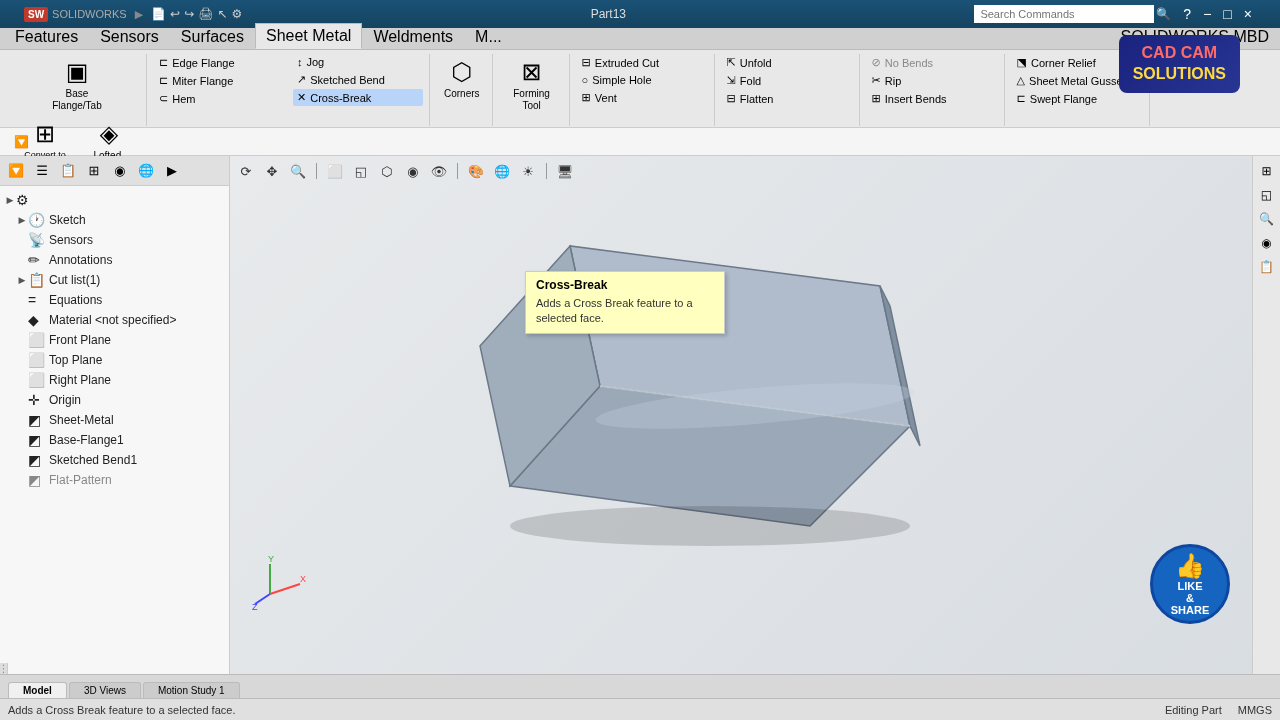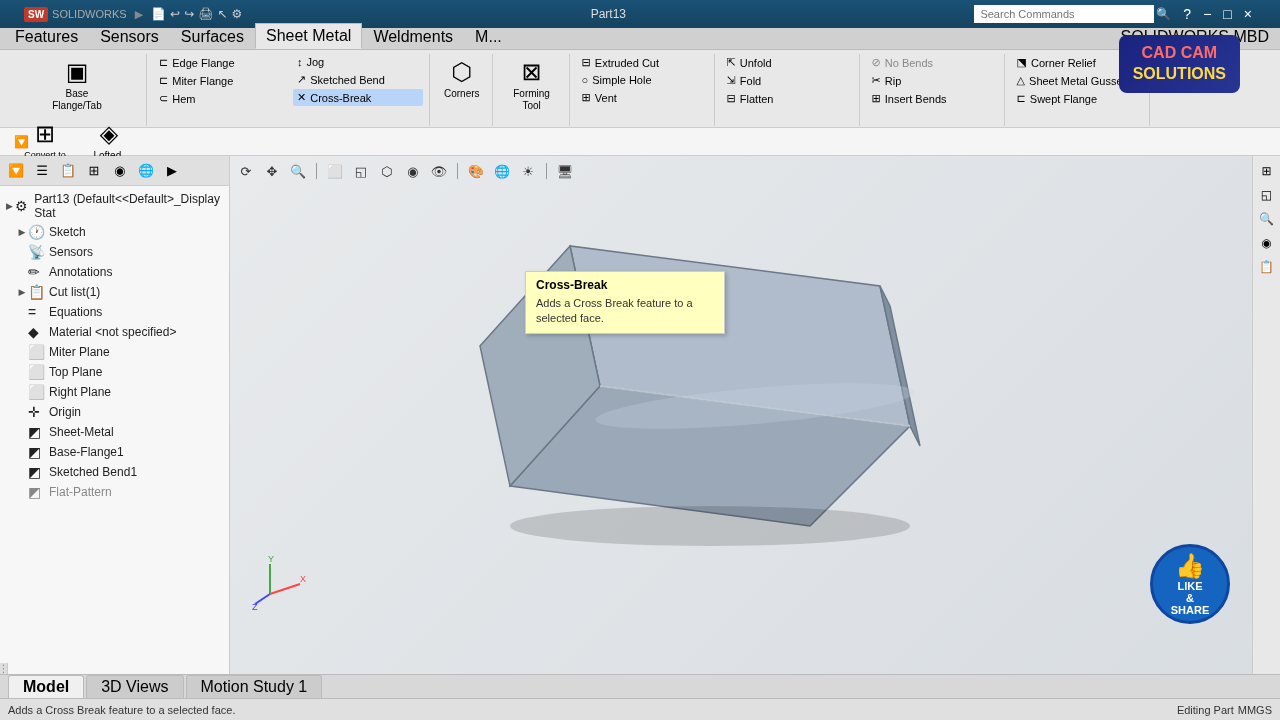--- a/index.html
+++ b/index.html
@@ -271,21 +271,21 @@
     #bottom-tabs {
       height: 24px;
       background: #d8d8d8;
       display: flex;
       align-items: flex-end;
       padding-left: 8px;
       border-top: 1px solid #bbb;
     }
     .btm-tab {
       padding: 2px 14px;
-      font-size: 16px;
+      font-size: 10px;
       cursor: pointer;
       border: 1px solid #bbb;
       border-bottom: none;
       background: #ccc;
       margin-right: 2px;
       border-radius: 3px 3px 0 0;
     }
     .btm-tab.active { background: #f0f0f0; font-weight: bold; }
 
     
@@ -525,21 +525,20 @@
       <div class="lt-btn">◉</div>
       <div class="lt-btn">🌐</div>
       <div class="lt-btn">▶</div>
     </div>
 
     <div id="feature-tree">
 
       <div class="tree-item">
         <div class="tree-expand">▶</div>
         <span class="tree-icon">⚙</span>
-        <span class="tree-label">Part13  (Default&lt;&lt;Default&gt;_Display Stat</span>
       </div>
 
       <div class="tree-item" style="padding-left:16px;">
         <div class="tree-expand">▶</div>
         <span class="tree-icon">🕐</span>
         <span class="tree-label">Sketch</span>
       </div>
 
       <div class="tree-item" style="padding-left:16px;">
         <div class="tree-expand" style="visibility:hidden;">▶</div>
@@ -567,21 +566,21 @@
 
       <div class="tree-item" style="padding-left:16px;">
         <div class="tree-expand" style="visibility:hidden;">▶</div>
         <span class="tree-icon">◆</span>
         <span class="tree-label">Material &lt;not specified&gt;</span>
       </div>
 
       <div class="tree-item" style="padding-left:16px;">
         <div class="tree-expand" style="visibility:hidden;">▶</div>
         <span class="tree-icon">⬜</span>
-        <span class="tree-label">Miter Plane</span>
+        <span class="tree-label">Front Plane</span>
       </div>
 
       <div class="tree-item" style="padding-left:16px;">
         <div class="tree-expand" style="visibility:hidden;">▶</div>
         <span class="tree-icon">⬜</span>
         <span class="tree-label">Top Plane</span>
       </div>
 
       <div class="tree-item" style="padding-left:16px;">
         <div class="tree-expand" style="visibility:hidden;">▶</div>
@@ -694,17 +693,17 @@
 </div>
 
 <div id="bottom-tabs">
   <div class="btm-tab active">Model</div>
   <div class="btm-tab">3D Views</div>
   <div class="btm-tab">Motion Study 1</div>
 </div>
 
 <div id="status-bar">
   <span>Adds a Cross Break feature to a selected face.</span>
-  <div style="display:flex;gap:4px;">
+  <div style="display:flex;gap:16px;">
     <span>Editing Part</span>
     <span>MMGS</span>
   </div>
 </div>
 
 </body></html>

